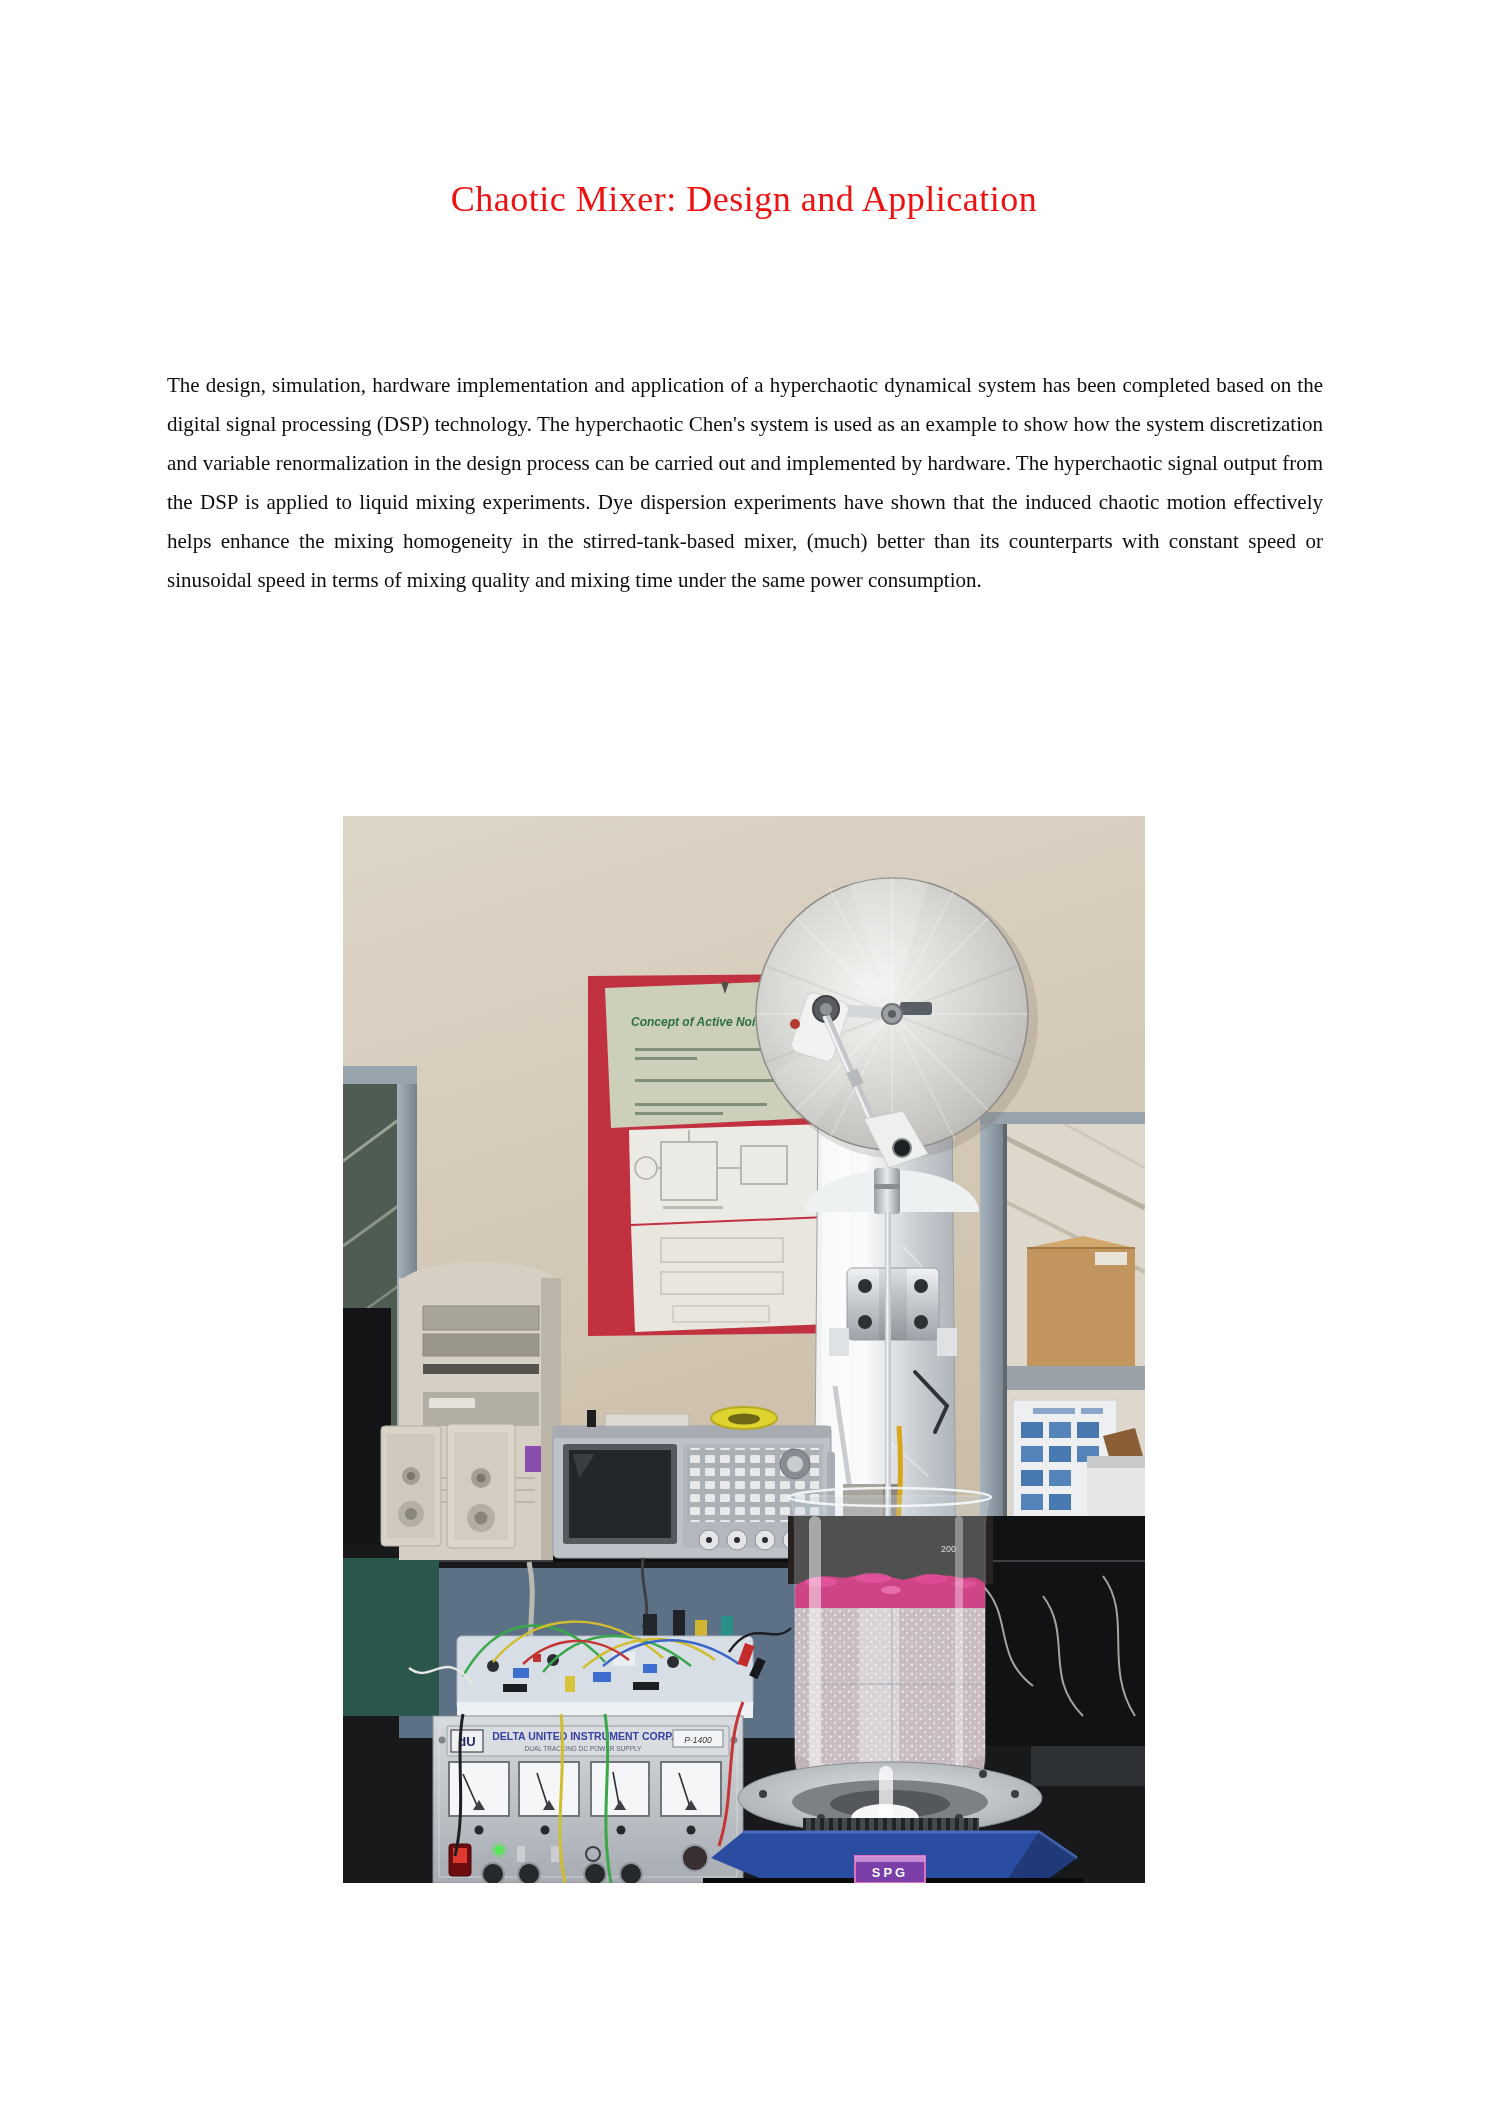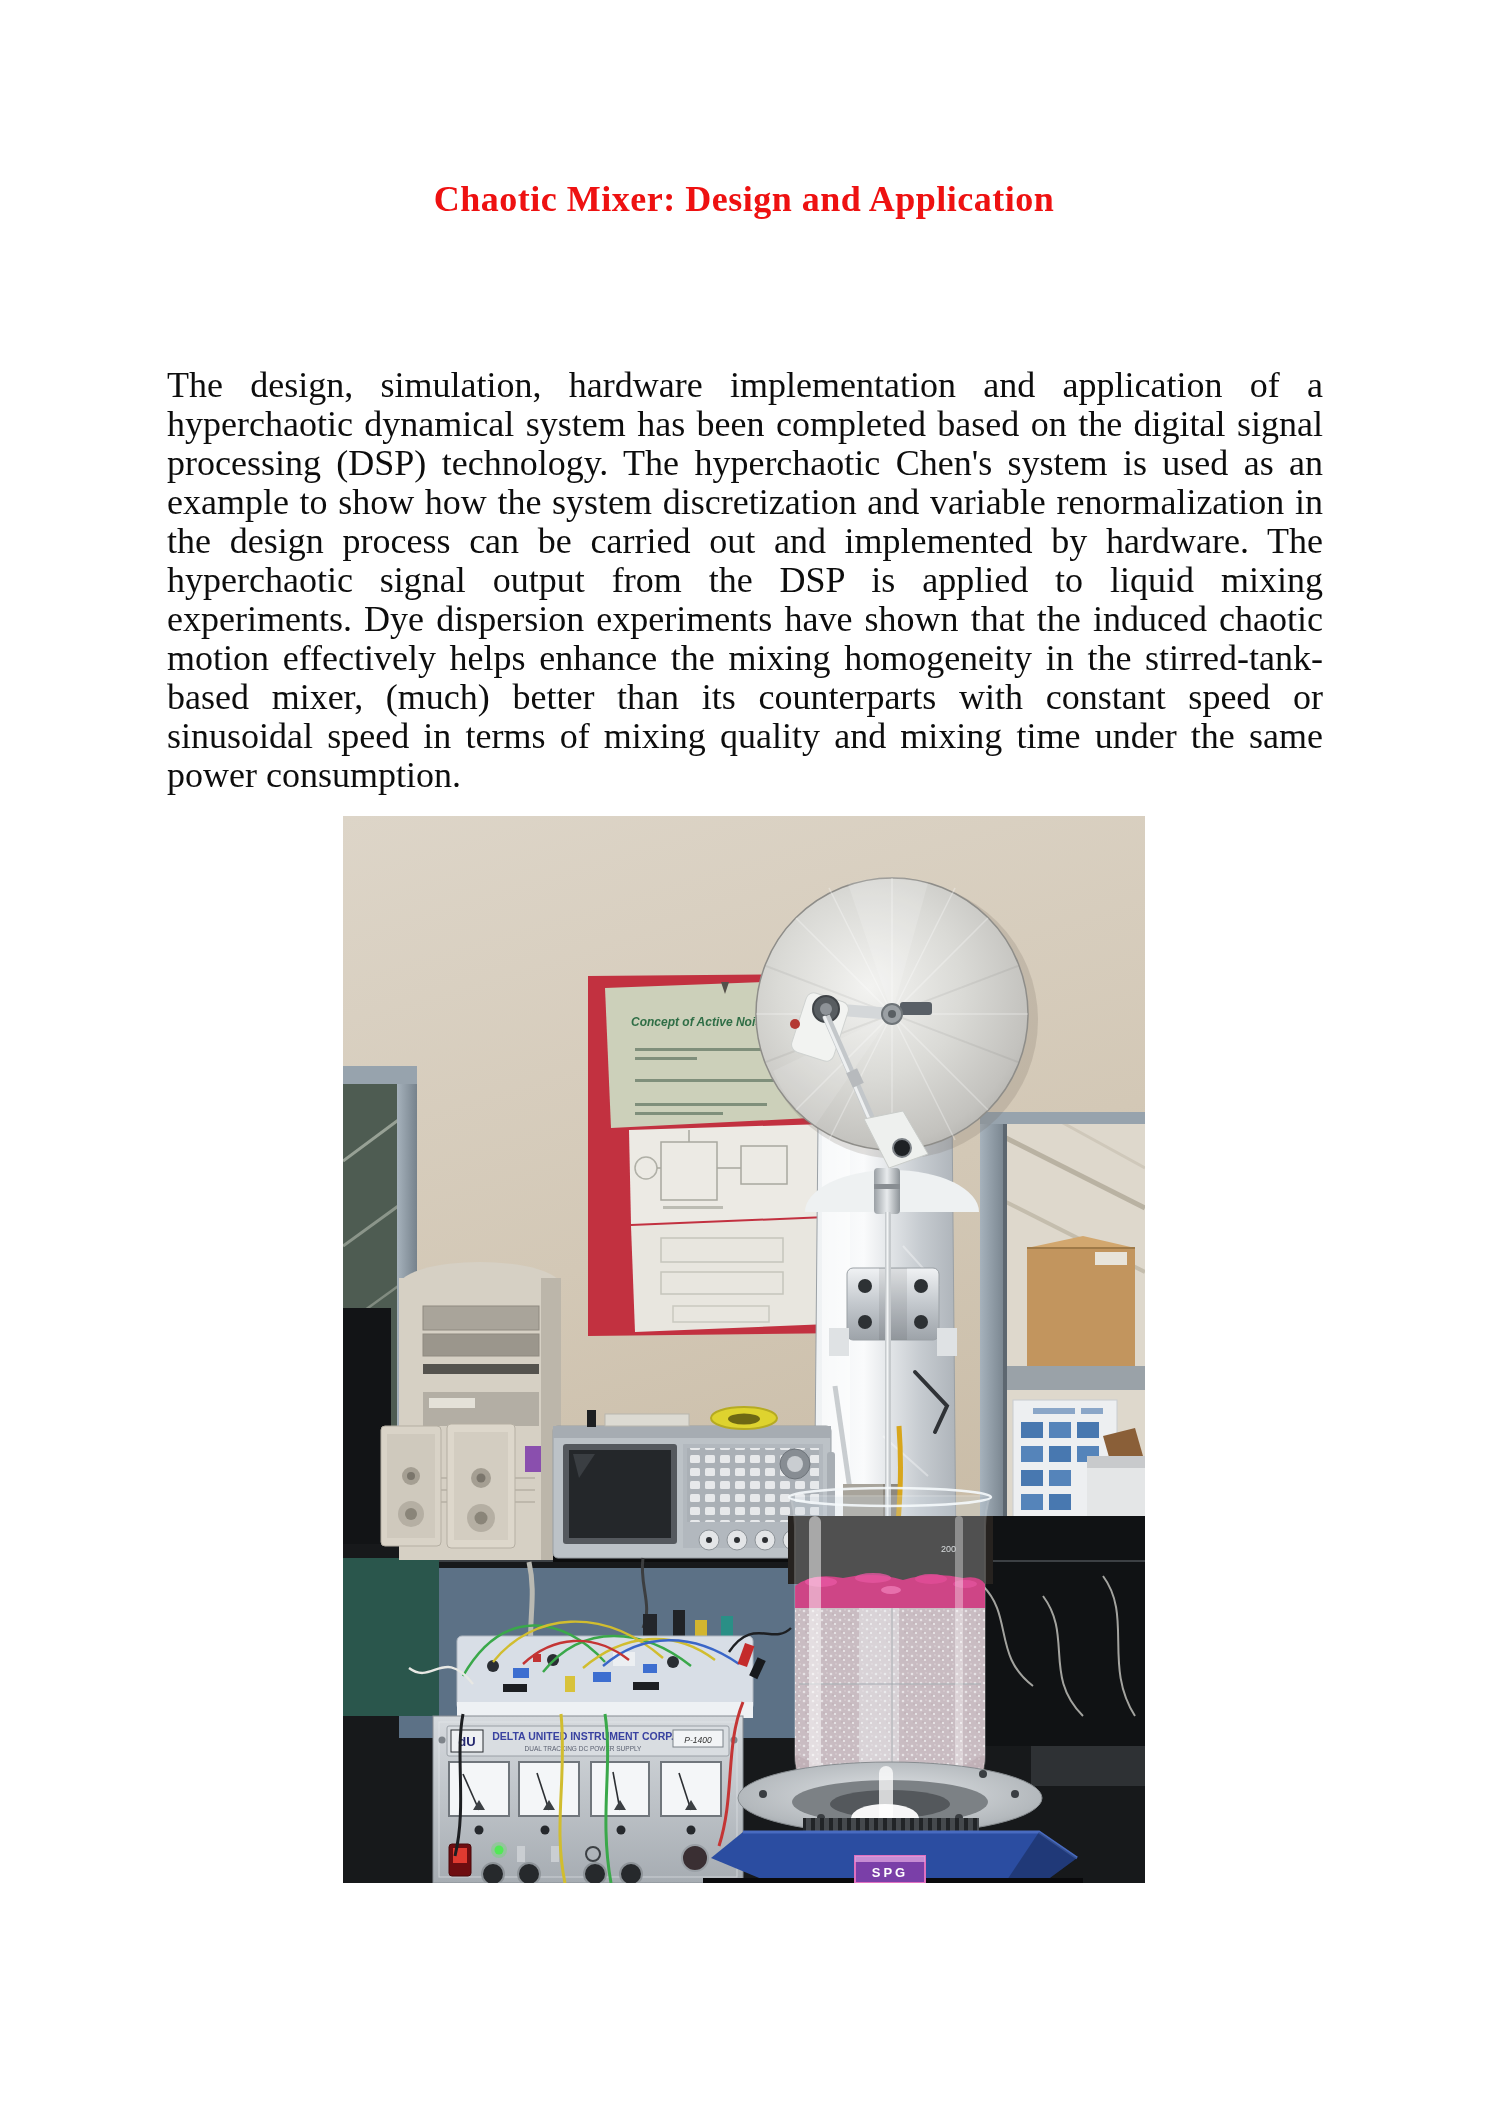--- a/index.html
+++ b/index.html
@@ -1,24 +1,24 @@
 <!DOCTYPE html>
 <html><head>
 <meta charset="utf-8">
 <style>
   html,body{margin:0;padding:0;background:#ffffff;}
   .page{position:relative;width:1488px;height:2104px;background:#ffffff;overflow:hidden;
         font-family:"Liberation Serif", serif;color:#111;}
   .title{position:absolute;left:0;top:178px;width:1488px;text-align:center;
-         font-size:36px;font-weight:bold;color:#ee1111;letter-spacing:0.5px;}
+         font-size:36px;font-weight:normal;color:#ee1111;letter-spacing:0.5px;}
   .authors{position:absolute;left:0;top:292px;width:1488px;text-align:center;
            font-size:27px;font-weight:bold;color:#111;}
   .authors .blue{color:#1414dd;}
   .abstract{position:absolute;left:167px;top:366px;width:1156px;
-            font-size:36px;line-height:39px;text-align:justify;color:#0d0d0d;}
+            font-size:21px;line-height:39px;text-align:justify;color:#0d0d0d;}
   .photo{position:absolute;left:343px;top:816px;width:802px;height:1067px;}
   .photo svg{display:block;}
   text{font-family:"Liberation Sans", sans-serif;}
 </style>
 </head>
 <body>
 
 <div class="page">
 
   <div class="title">Chaotic Mixer: Design and Application</div>

